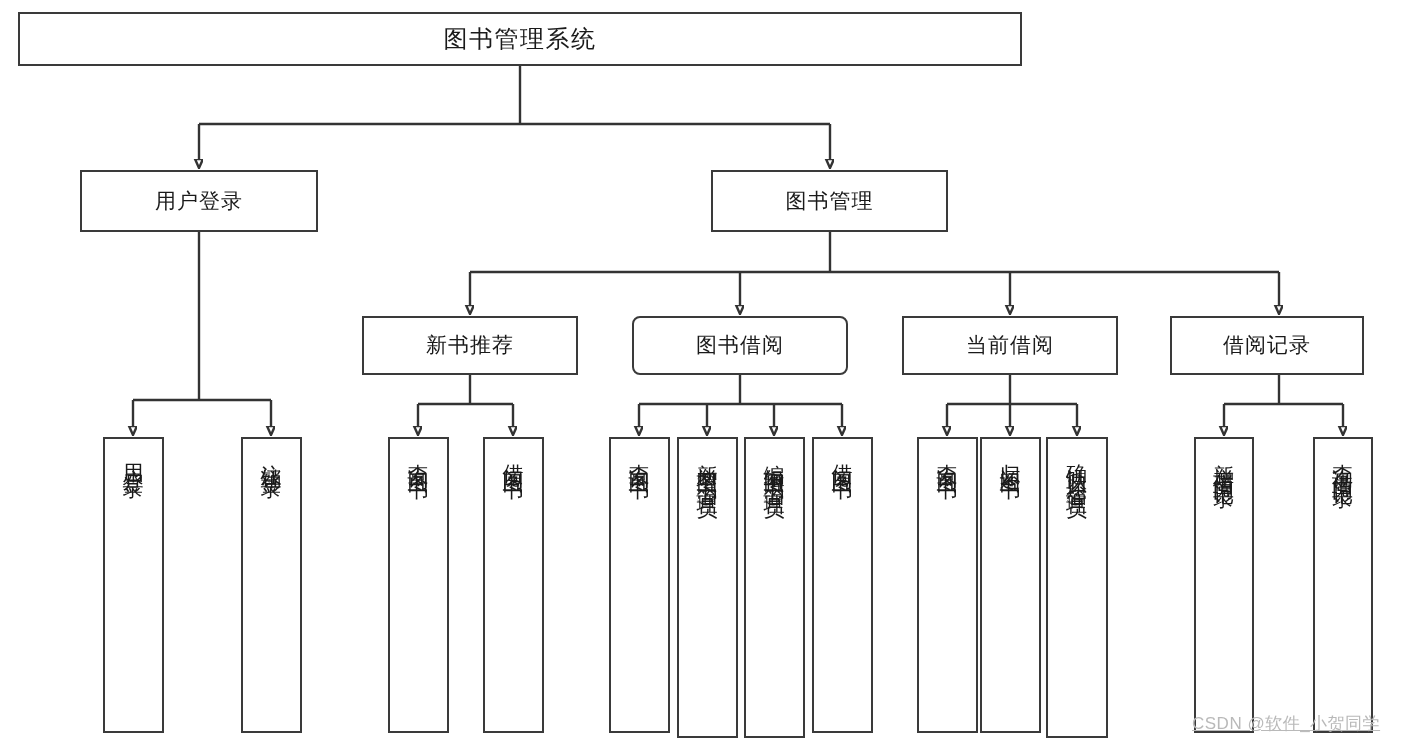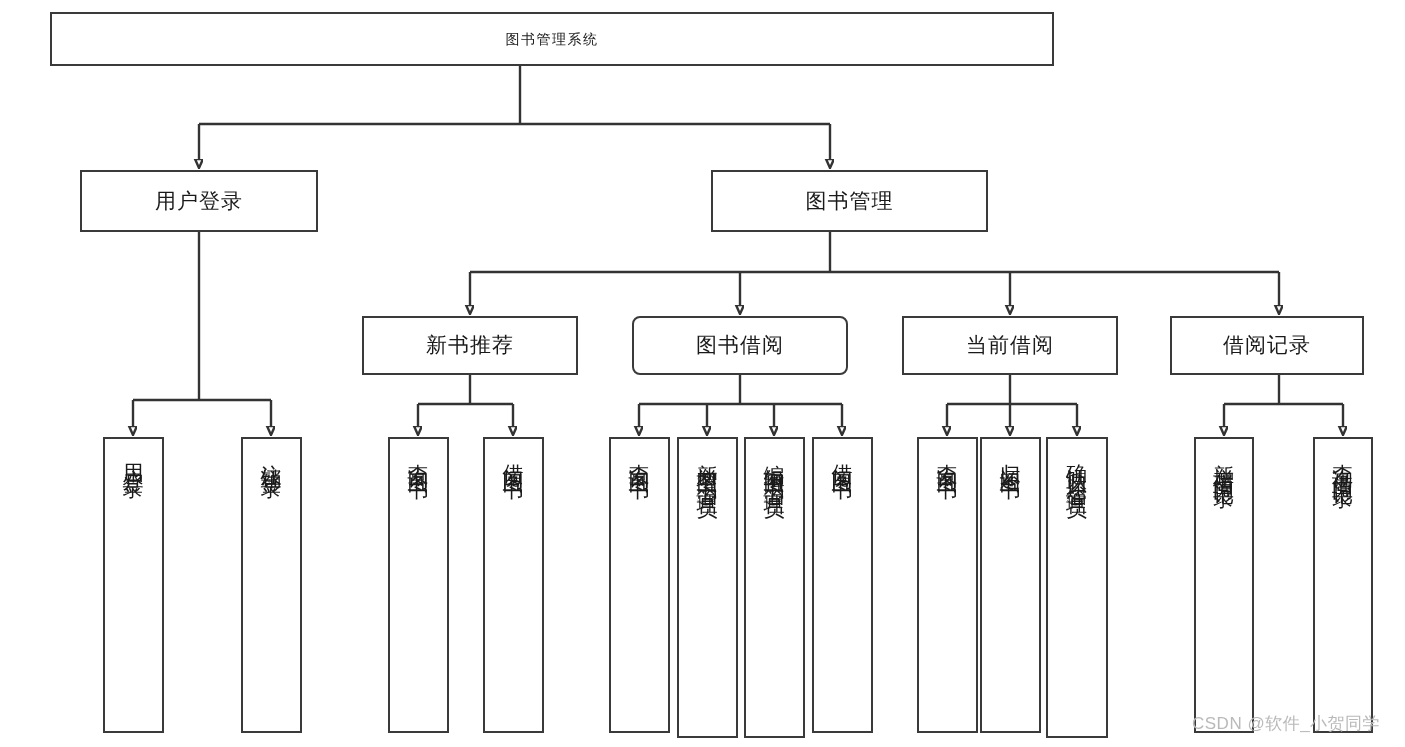--- a/index.html
+++ b/index.html
@@ -42,23 +42,22 @@
     align-items: center;
     justify-content: center;
     text-align: center;
     line-height: 1.18;
   }
   .node.h {
     font-size: 21px;
     letter-spacing: 1px;
   }
   .node.root {
-    font-size: 14px;
+    font-size: 24px;
     letter-spacing: 1.5px;
-    margin-left: 32px;
   }
   
   .node.v {
     font-size: 21px;
     align-items: flex-start;
     justify-content: center;
     padding-top: 8px;
   }
   .vtext {
     writing-mode: vertical-rl;
@@ -131,21 +130,21 @@
   </svg>
 
   <div class="node h root" style="left:18px; top:12px; width:1004px; height:54px;">
     <span>图书管理系统</span>
   </div>
 
   <div class="node h" style="left:80px; top:170px; width:238px; height:62px;">
     <span>用户登录</span>
   </div>
 
-  <div class="node h" style="left:711px; top:170px; width:277px; height:62px;">
+  <div class="node h" style="left:711px; top:170px; width:237px; height:62px;">
     <span>图书管理</span>
   </div>
 
   <div class="node h" style="left:362px; top:316px; width:216px; height:59px;">
     <span>新书推荐</span>
   </div>
 
   <div class="node h" style="left:632px; top:316px; width:216px; height:59px;border-radius:8px;">
     <span>图书借阅</span>
   </div>
@@ -203,15 +202,15 @@
   </div>
 
   <div class="node v" style="left:1194px; top:437px; width:60px; height:296px;">
     <span class="vtext">新增借阅记录</span>
   </div>
 
   <div class="node v" style="left:1313px; top:437px; width:60px; height:296px;">
     <span class="vtext">查询借阅记录</span>
   </div>
 
-  <div class="watermark" style="left:1192px; top:712px;">CSDN @软件_小贺同学</div>
+  <div class="watermark" style="left:1192px; top:712px;text-decoration:underline;">CSDN @软件_小贺同学</div>
 
 </div>
 
 </body></html>

